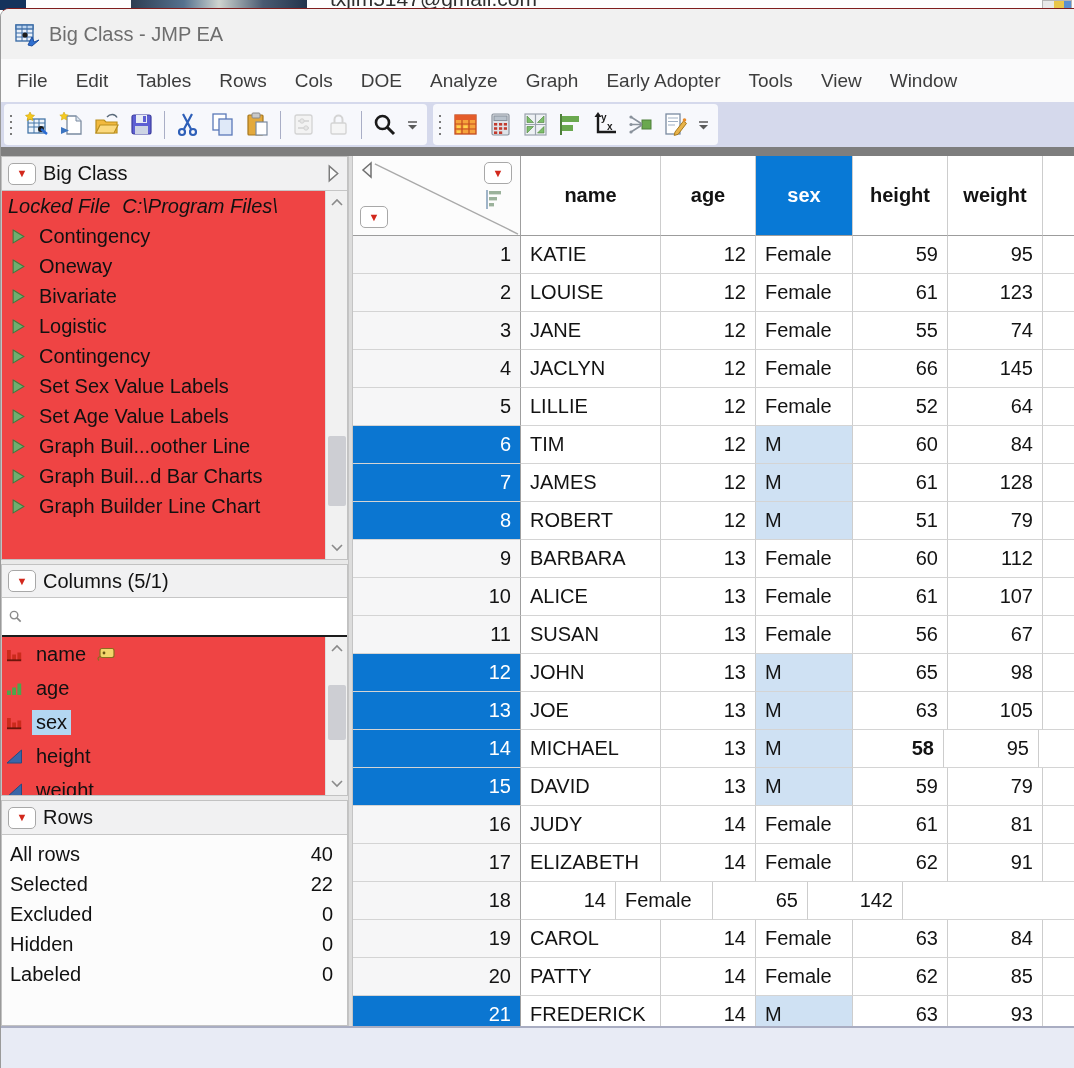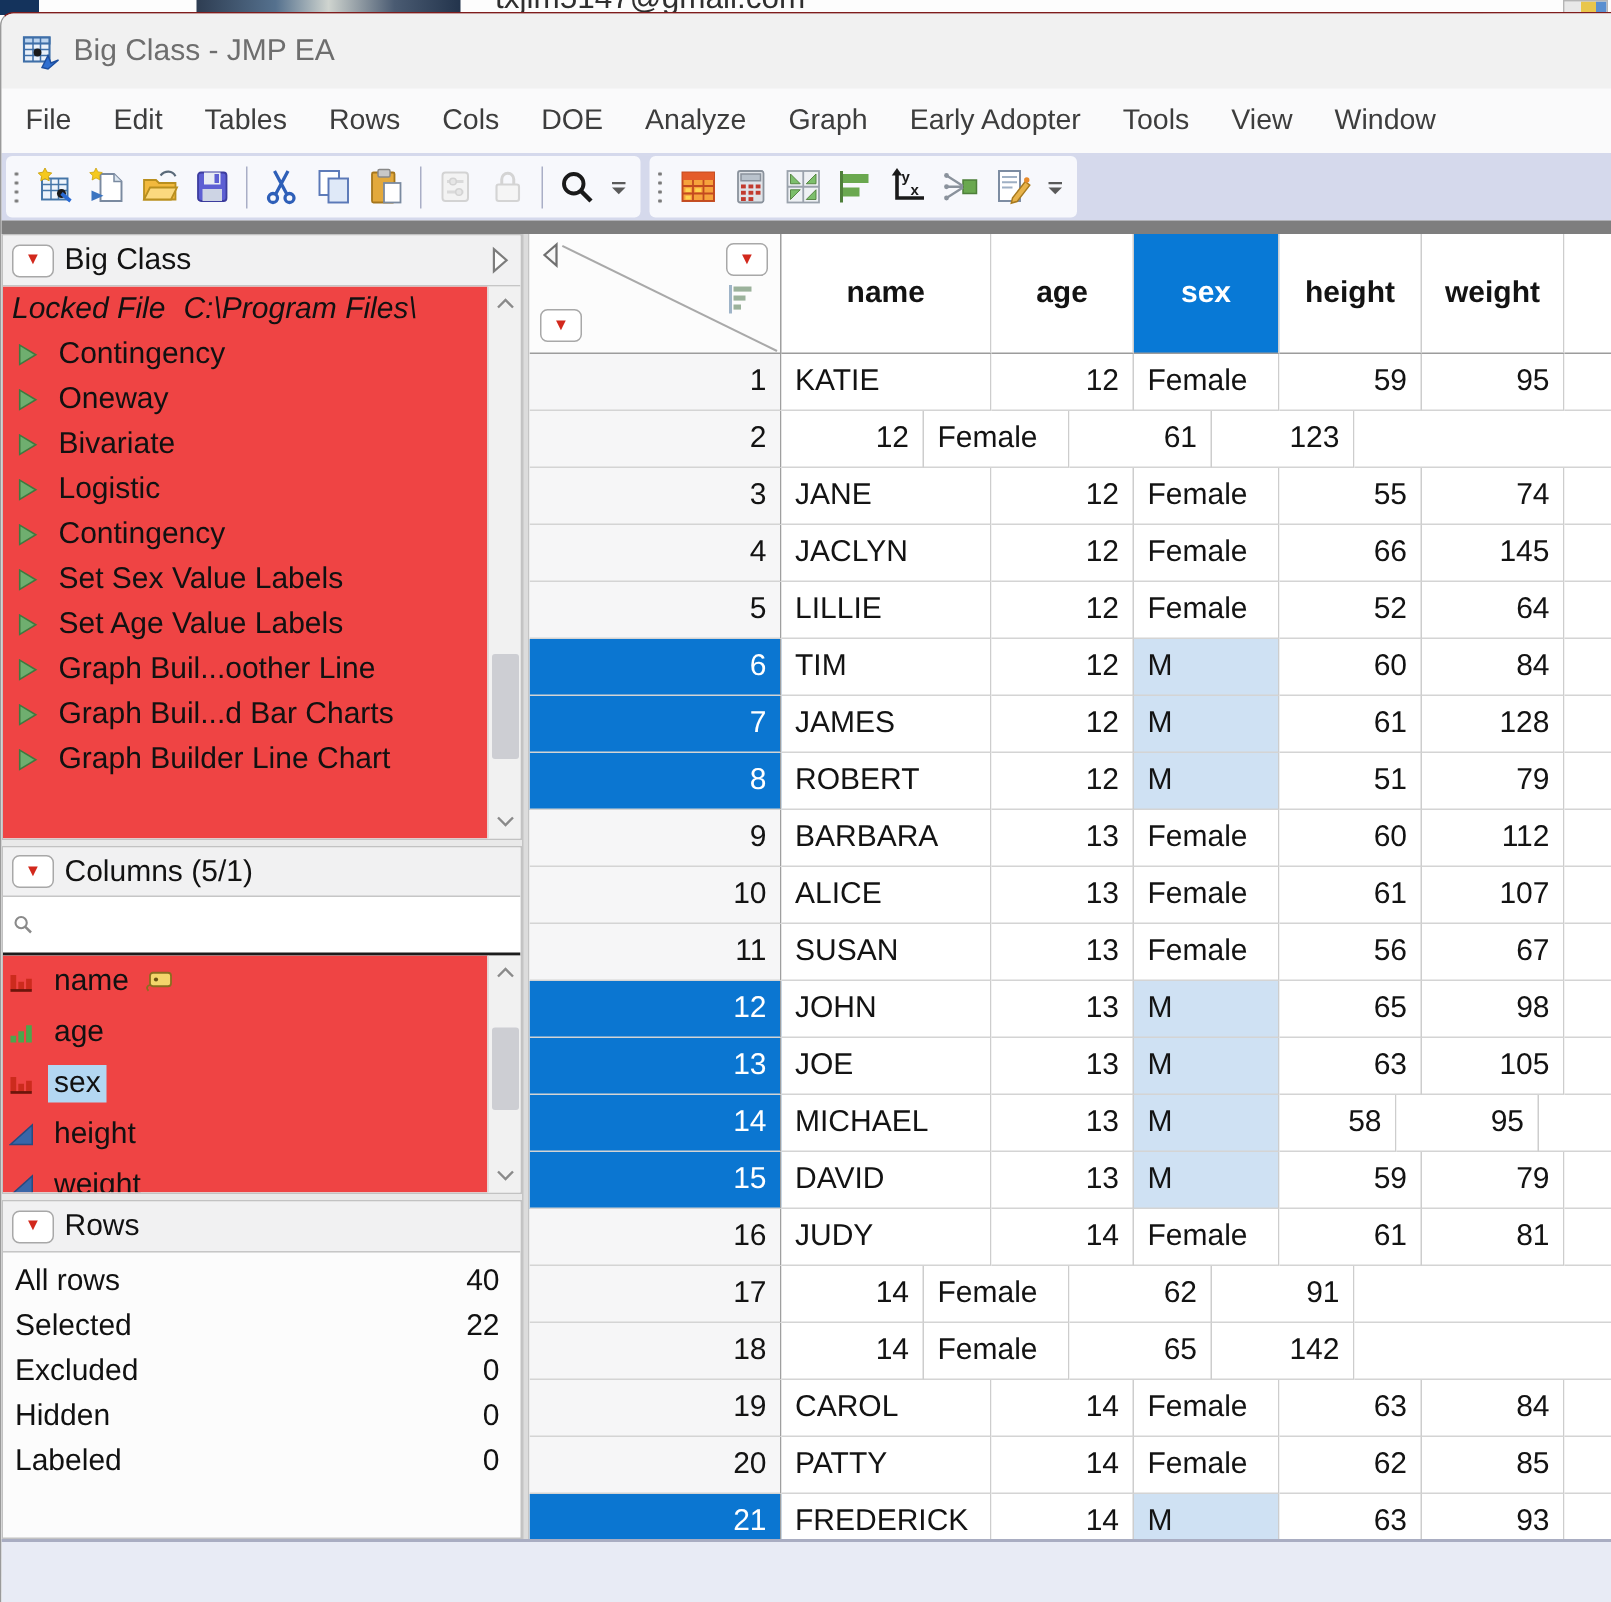--- a/index.html
+++ b/index.html
@@ -548,20 +548,21 @@
               <div class="gcell rownum" style="width: 168px;">1</div>
               <div class="gcell" style="width: 140px;">KATIE</div>
               <div class="gcell num" style="width: 95px;">12</div>
               <div class="gcell" style="width: 97px;">Female</div>
               <div class="gcell num" style="width: 95px;">59</div>
               <div class="gcell num" style="width: 95px;">95</div>
               <div class="gcell filler"></div>
             </div>
             <div class="grow">
               <div class="gcell rownum" style="width: 168px;">2</div>
+              <div class="gcell" style="width: 140px;">LOUISE</div>
               <div class="gcell num" style="width: 95px;">12</div>
               <div class="gcell" style="width: 97px;">Female</div>
               <div class="gcell num" style="width: 95px;">61</div>
               <div class="gcell num" style="width: 95px;">123</div>
               <div class="gcell filler"></div>
             </div>
             <div class="grow">
               <div class="gcell rownum" style="width: 168px;">3</div>
               <div class="gcell" style="width: 140px;">JANE</div>
               <div class="gcell num" style="width: 95px;">12</div>
@@ -658,21 +659,21 @@
               <div class="gcell sexhl" style="width: 97px;">M</div>
               <div class="gcell num" style="width: 95px;">63</div>
               <div class="gcell num" style="width: 95px;">105</div>
               <div class="gcell filler"></div>
             </div>
             <div class="grow">
               <div class="gcell rownum sel" style="width: 168px;">14</div>
               <div class="gcell" style="width: 140px;">MICHAEL</div>
               <div class="gcell num" style="width: 95px;">13</div>
               <div class="gcell sexhl" style="width: 97px;">M</div>
-              <div class="gcell num" style="width: 78px;">58</div>
+              <div class="gcell num" style="width: 91px; font-weight: bold;">58</div>
               <div class="gcell num" style="width: 95px;">95</div>
               <div class="gcell filler"></div>
             </div>
             <div class="grow">
               <div class="gcell rownum sel" style="width: 168px;">15</div>
               <div class="gcell" style="width: 140px;">DAVID</div>
               <div class="gcell num" style="width: 95px;">13</div>
               <div class="gcell sexhl" style="width: 97px;">M</div>
               <div class="gcell num" style="width: 95px;">59</div>
               <div class="gcell num" style="width: 95px;">79</div>
@@ -682,20 +683,21 @@
               <div class="gcell rownum" style="width: 168px;">16</div>
               <div class="gcell" style="width: 140px;">JUDY</div>
               <div class="gcell num" style="width: 95px;">14</div>
               <div class="gcell" style="width: 97px;">Female</div>
               <div class="gcell num" style="width: 95px;">61</div>
               <div class="gcell num" style="width: 95px;">81</div>
               <div class="gcell filler"></div>
             </div>
             <div class="grow">
               <div class="gcell rownum" style="width: 168px;">17</div>
+              <div class="gcell" style="width: 140px;">ELIZABETH</div>
               <div class="gcell num" style="width: 95px;">14</div>
               <div class="gcell" style="width: 97px;">Female</div>
               <div class="gcell num" style="width: 95px;">62</div>
               <div class="gcell num" style="width: 95px;">91</div>
               <div class="gcell filler"></div>
             </div>
             <div class="grow">
               <div class="gcell rownum" style="width: 168px;">18</div>
               <div class="gcell num" style="width: 95px;">14</div>
               <div class="gcell" style="width: 97px;">Female</div>

